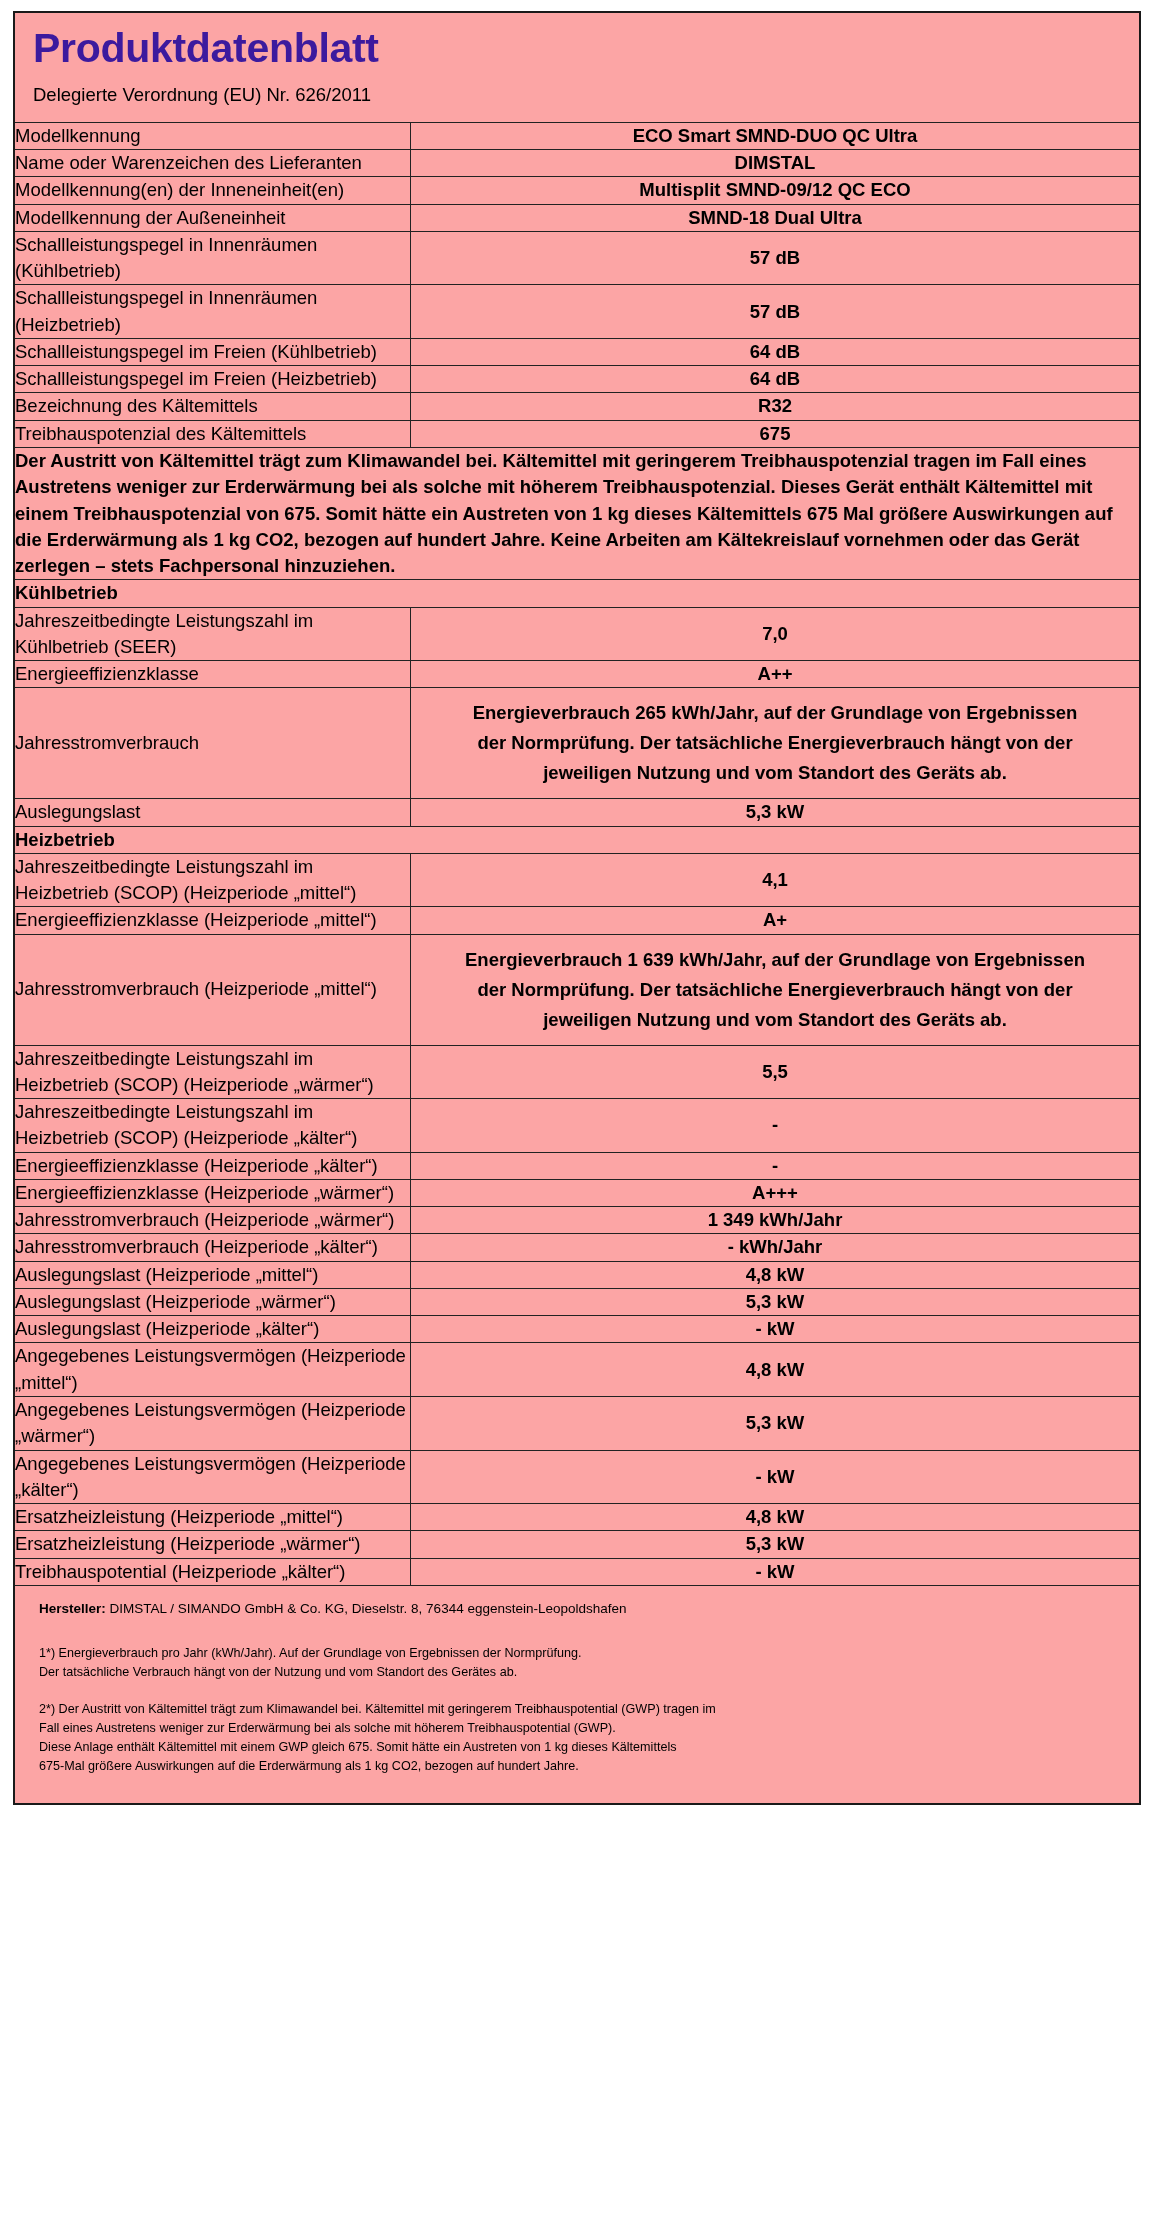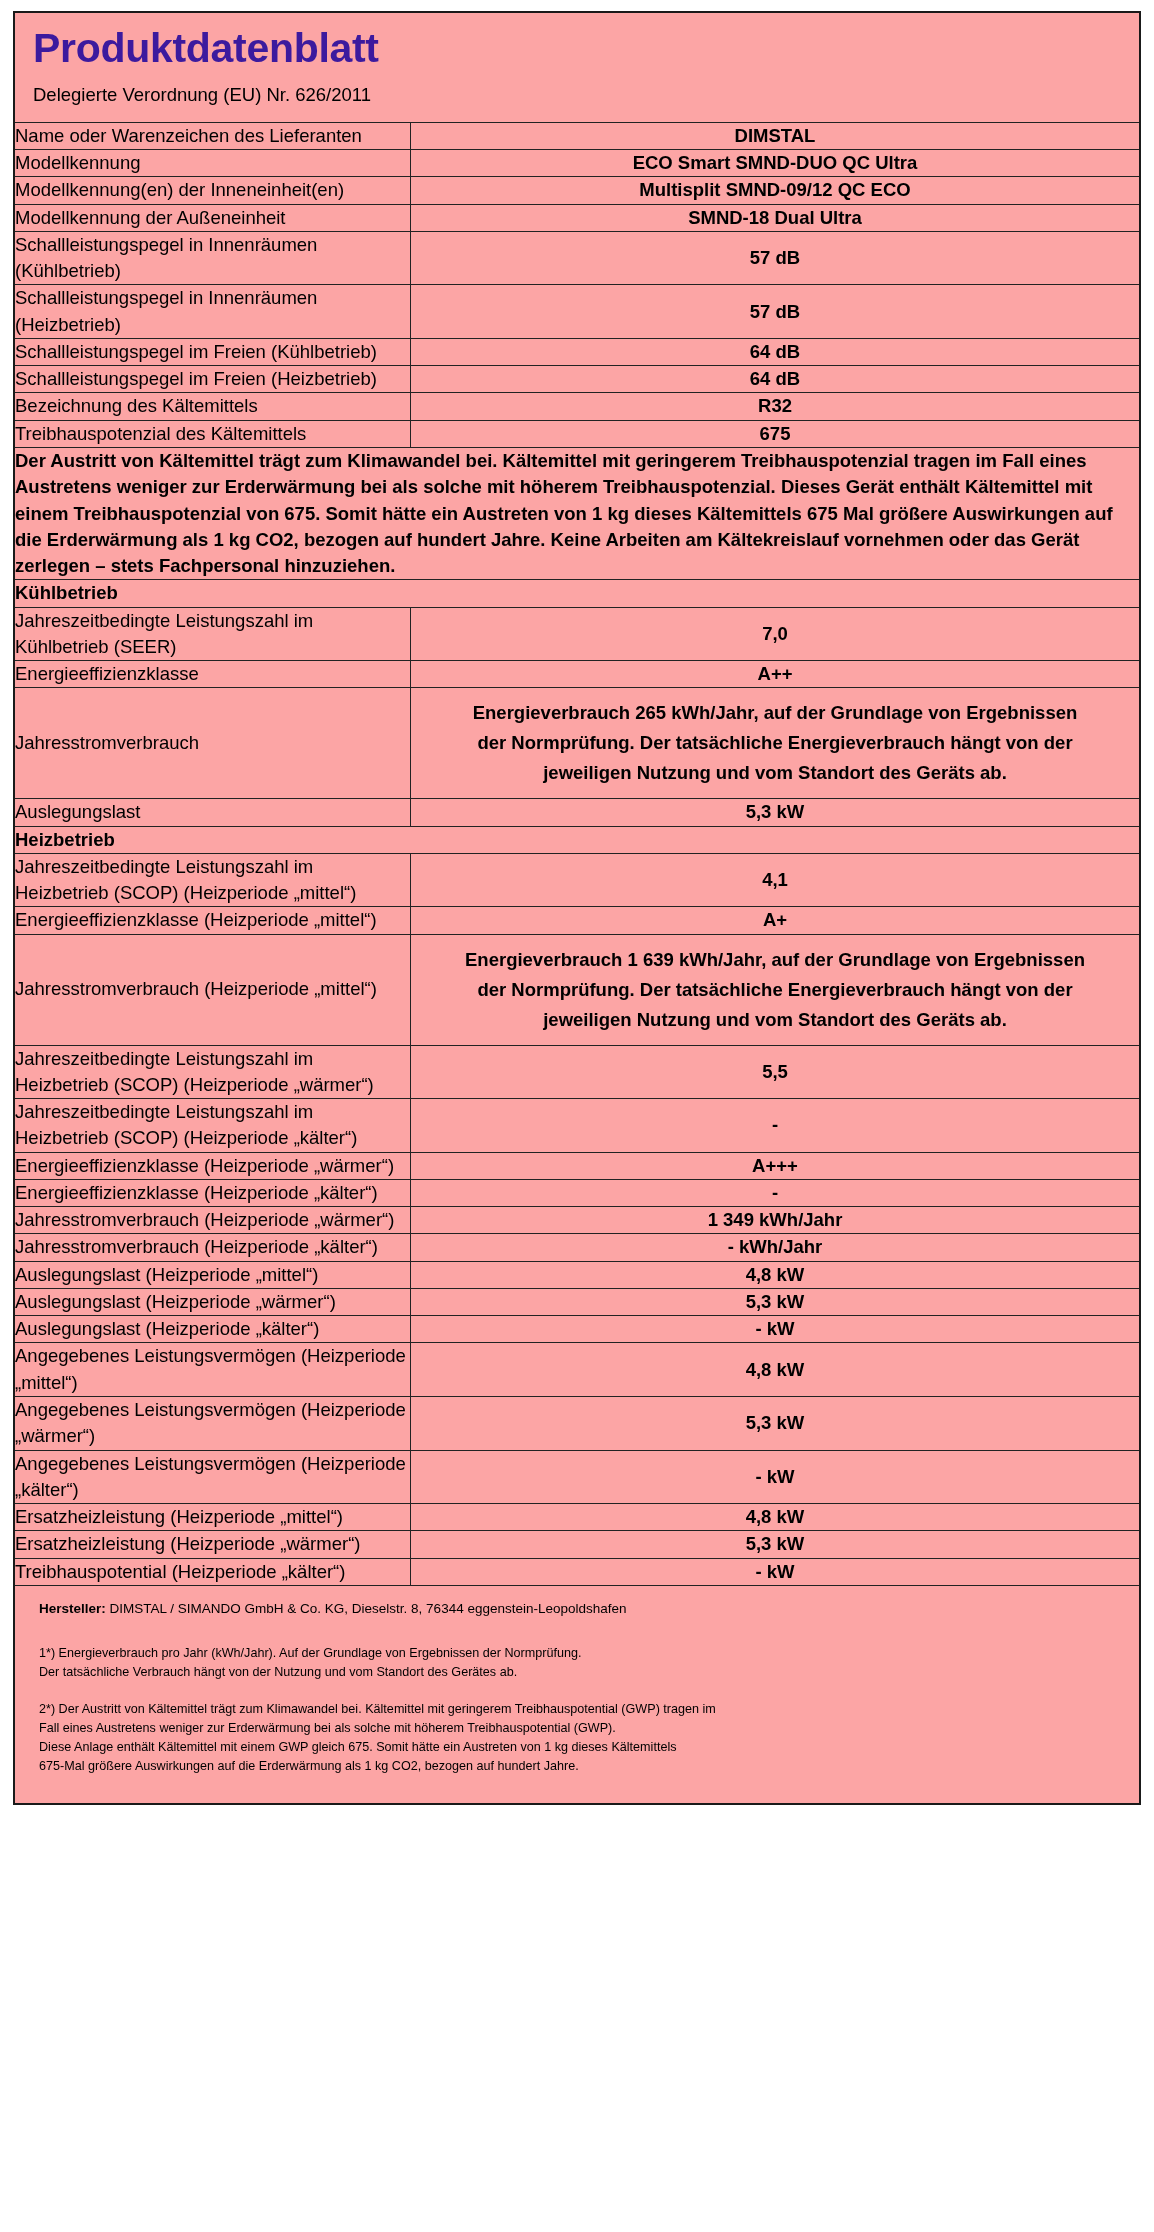--- a/index.html
+++ b/index.html
@@ -115,28 +115,28 @@
   <div class="sheet">
 
     <div class="title-block">
       <h1 class="doc-title">Produktdatenblatt</h1>
       <p class="doc-subtitle">Delegierte Verordnung (EU) Nr. 626/2011</p>
     </div>
 
     <table class="spec">
       <tbody id="table-body">
           <tr>
+            <td class="label">Modellkennung</td>
+            <td class="value">ECO Smart SMND-DUO QC Ultra</td>
+          </tr>
+          <tr>
             <td class="label">Name oder Warenzeichen des Lieferanten</td>
             <td class="value">DIMSTAL</td>
           </tr>
           <tr>
-            <td class="label">Modellkennung</td>
-            <td class="value">ECO Smart SMND-DUO QC Ultra</td>
-          </tr>
-          <tr>
             <td class="label">Modellkennung(en) der Inneneinheit(en)</td>
             <td class="value">Multisplit SMND-09/12 QC ECO</td>
           </tr>
           <tr>
             <td class="label">Modellkennung der Außeneinheit</td>
             <td class="value">SMND-18 Dual Ultra</td>
           </tr>
           <tr>
             <td class="label">Schallleistungspegel in Innenräumen (Kühlbetrieb)</td>
             <td class="value">57 dB</td>
@@ -200,26 +200,26 @@
           </tr>
           <tr>
             <td class="label">Jahreszeitbedingte Leistungszahl im Heizbetrieb (SCOP) (Heizperiode „wärmer“)</td>
             <td class="value">5,5</td>
           </tr>
           <tr>
             <td class="label">Jahreszeitbedingte Leistungszahl im Heizbetrieb (SCOP) (Heizperiode „kälter“)</td>
             <td class="value">-</td>
           </tr>
           <tr>
+            <td class="label">Energieeffizienzklasse (Heizperiode „kälter“)</td>
+            <td class="value">-</td>
+          </tr>
+          <tr>
             <td class="label">Energieeffizienzklasse (Heizperiode „wärmer“)</td>
             <td class="value">A+++</td>
-          </tr>
-          <tr>
-            <td class="label">Energieeffizienzklasse (Heizperiode „kälter“)</td>
-            <td class="value">-</td>
           </tr>
           <tr>
             <td class="label">Jahresstromverbrauch (Heizperiode „wärmer“)</td>
             <td class="value">1 349 kWh/Jahr</td>
           </tr>
           <tr>
             <td class="label">Jahresstromverbrauch (Heizperiode „kälter“)</td>
             <td class="value">- kWh/Jahr</td>
           </tr>
           <tr>

